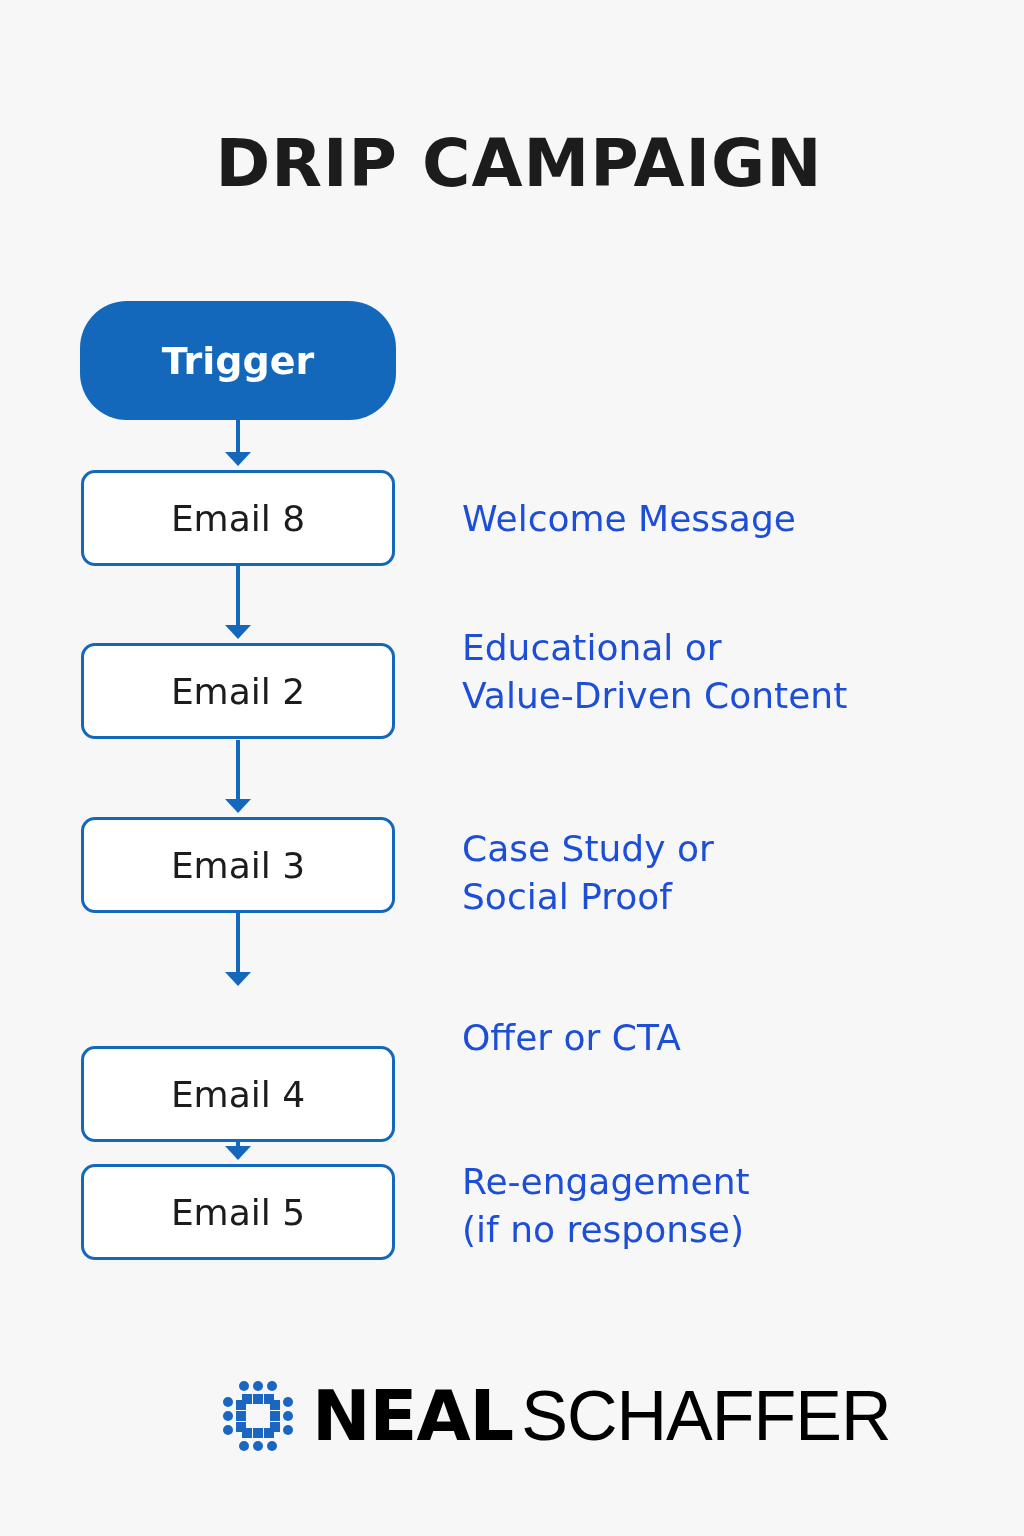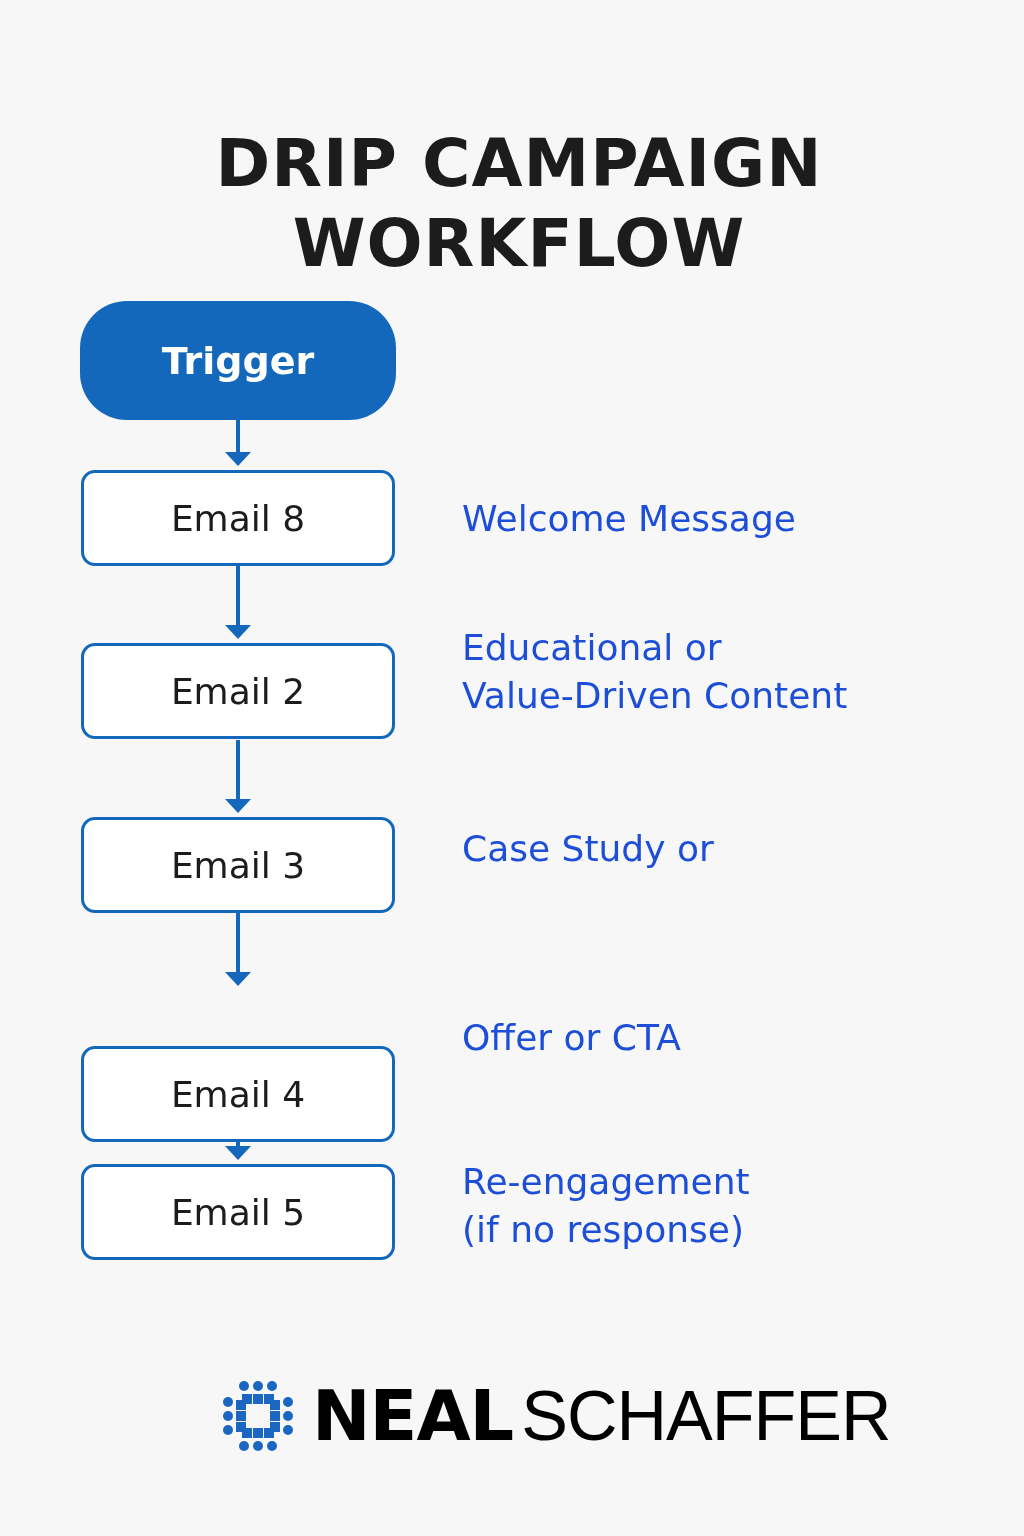--- a/index.html
+++ b/index.html
@@ -76,21 +76,20 @@
       letter-spacing: -1px;
     }
     .brand .bold { font-weight: bold; font-family: "DejaVu Sans", sans-serif; }
     .brand .light { font-family: "Liberation Sans", sans-serif; font-weight: normal; margin-left: 8px; }
   </style>
 </head>
 <body>
 
 <h1 class="title">
   <span class="line">DRIP CAMPAIGN</span>
-  <span class="line">WORKFLOW</span>
 </h1>
 
 <div class="trigger">
   <span>Trigger</span>
 </div>
 
 <div class="arrow" style="top:394px;height:70px;"></div>
 <div class="arrow" style="top:566px;height:71px;"></div>
 <div class="arrow" style="top:740px;height:71px;"></div>
 <div class="arrow" style="top:913px;height:71px;"></div>
@@ -109,20 +108,21 @@
 <div class="desc" style="top:624px;">
   <span class="line">Educational or</span>
   <span class="line">Value-Driven Content</span>
 </div>
 
 <div class="email-box" style="top:817px;">
   <span>Email 3</span>
 </div>
 <div class="desc" style="top:825px;">
   <span class="line">Case Study or</span>
+  <span class="line">Social Proof</span>
 </div>
 
 <div class="email-box" style="top:1046px;">
   <span>Email 4</span>
 </div>
 <div class="desc" style="top:1014px;">
   <span class="line">Offer or CTA</span>
 </div>
 
 <div class="email-box" style="top:1164px;">

